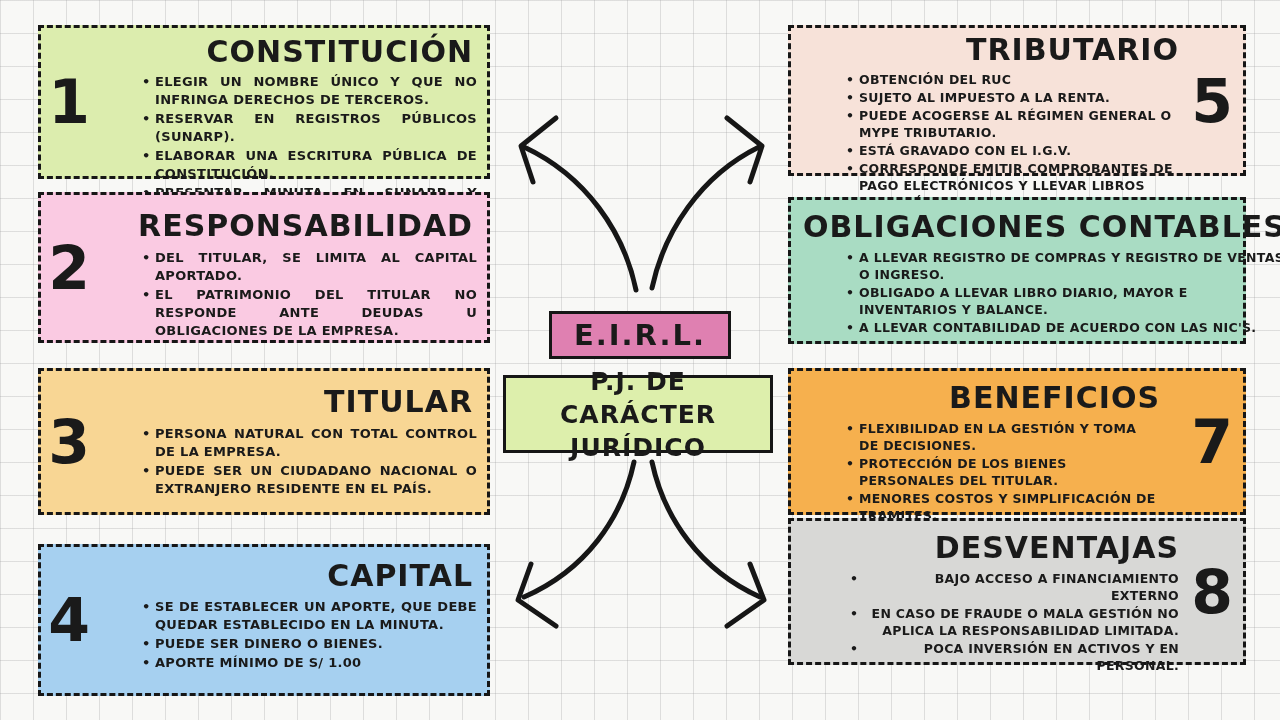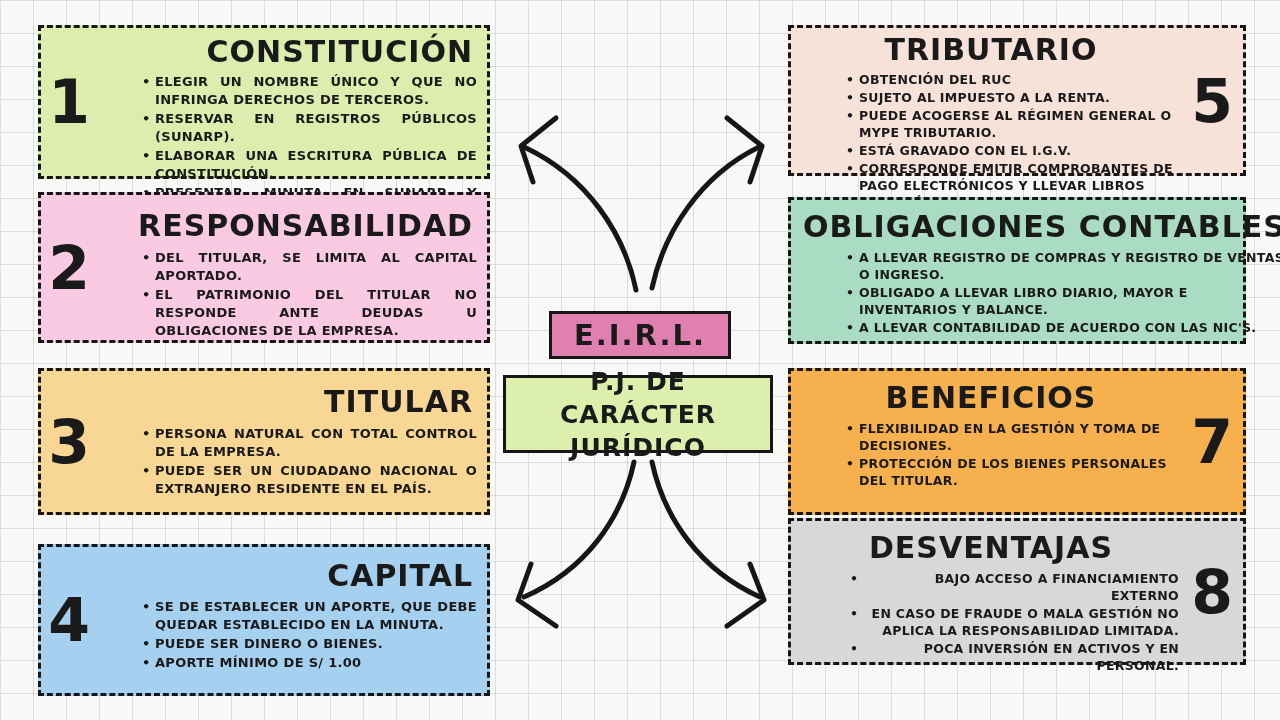--- a/index.html
+++ b/index.html
@@ -30,21 +30,21 @@
     flex:0 0 56px;
   }
   .right-col .numcol { flex:0 0 62px; }
   .content { flex:1; padding:7px 10px 4px 2px; }
   .right-col .content { padding:7px 2px 4px 12px; }
   .box h2 {
     font-size:30px; font-weight:bold; letter-spacing:1px;
     line-height:1.15; margin-bottom:3px; white-space:nowrap;
   }
   .left-col h2 { text-align:right; padding-right:4px; }
-  .right-col h2 { text-align:center; }
+  .right-col h2 { text-align:right; }
   ul.bullets { list-style:none; margin-top:2px; }
   ul.bullets li {
     position:relative; padding-left:16px;
     font-size:13px; font-weight:bold; letter-spacing:.3px;
     line-height:18px; margin-bottom:1px;
   }
   ul.bullets li::before { content:"•"; position:absolute; left:3px; }
   .left-col ul.bullets li { text-align:justify; }
   .right-col ul.bullets li { line-height:17px; font-size:12.5px; }
   .indent ul.bullets { padding-left:44px;text-align:right; }
@@ -154,26 +154,27 @@
       <h2>OBLIGACIONES CONTABLES</h2>
       <ul class="bullets" style="margin-top:4px">
         <li>A LLEVAR REGISTRO DE COMPRAS Y REGISTRO DE VENTAS O INGRESO.</li>
         <li>OBLIGADO A LLEVAR LIBRO DIARIO, MAYOR E INVENTARIOS Y BALANCE.</li>
         <li>A LLEVAR CONTABILIDAD DE ACUERDO CON LAS NIC'S.</li>
       </ul>
     </div>
     <div class="numcol">6</div>
   </section>
 
-  <section class="box right-col" style="top: 368px; height: 147px; background-color: rgb(246, 176, 78);">
+  <section class="box right-col" style="top: 368px; height: 147px; background-color: rgb(246, 176, 78); gap: 19px;">
     <div class="content" style="padding-top:10px">
       <h2>BENEFICIOS</h2>
       <ul class="bullets" style="margin-top:4px">
         <li>FLEXIBILIDAD EN LA GESTIÓN Y TOMA DE DECISIONES.</li>
         <li>PROTECCIÓN DE LOS BIENES PERSONALES DEL TITULAR.</li>
+        <li>MENORES COSTOS Y SIMPLIFICACIÓN DE TRAMITES.</li>
       </ul>
     </div>
     <div class="numcol">7</div>
   </section>
 
   <section class="box right-col indent" style="top: 518px; height: 147px; background-color: rgb(216, 216, 214);">
     <div class="content" style="padding-top:10px">
       <h2>DESVENTAJAS</h2>
       <ul class="bullets" style="margin-top:4px">
         <li>BAJO ACCESO A FINANCIAMIENTO EXTERNO</li>

